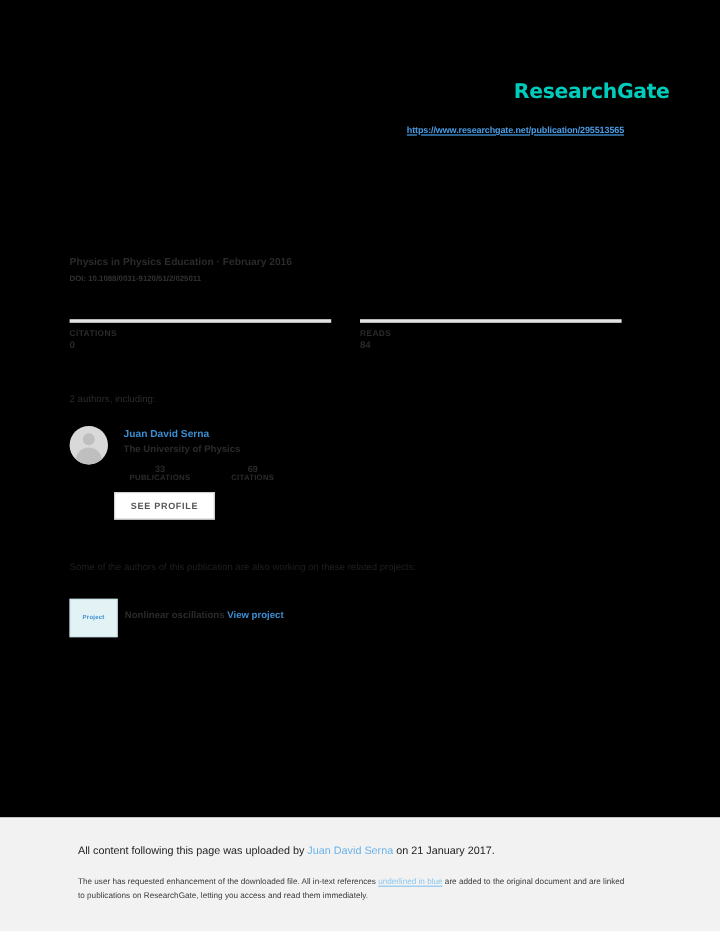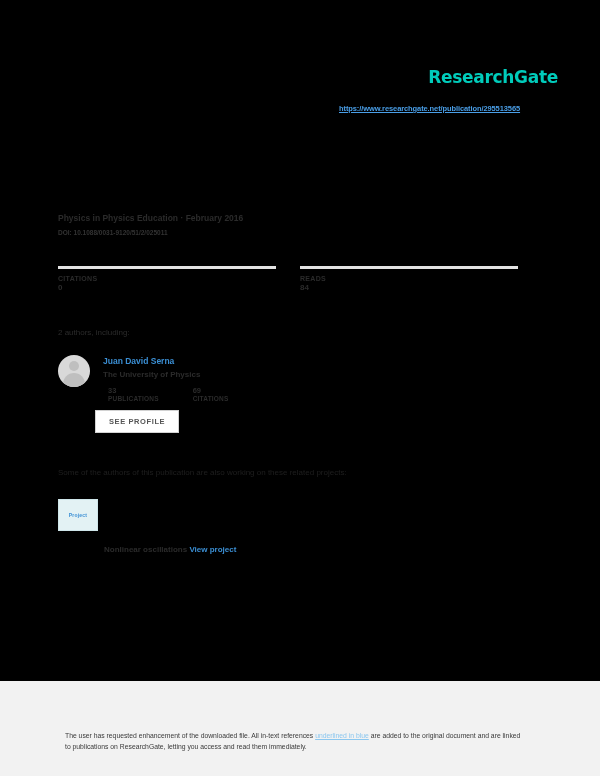--- a/index.html
+++ b/index.html
@@ -83,21 +83,21 @@
   .author-info{margin-left:45px;}
   .author-name{
     font-size:8.5px;font-weight:bold;color:#3b8fd4;line-height:12px;
   }
   .author-affil{
     margin-top:2px;font-size:8px;font-weight:bold;color:#2b2b2b;line-height:12px;
   }
   .author-stats{
     margin-top:5px;margin-left:5px;display:flex;gap:34px;
   }
-  .astat-num{font-size:7.5px;font-weight:bold;color:#2b2b2b;line-height:9px;}
+  .astat-num{font-size:7.5px;font-weight:bold;color:#2b2b2b;line-height:9px;text-align:center;}
   .astat-label{font-size:6.5px;font-weight:bold;color:#2b2b2b;letter-spacing:0.2px;}
   .see-profile{
     position:absolute;left:37px;top:55px;
     padding:6px 13px;
     border:1px solid #d2d2d2;background:#ffffff;
     font-size:7.5px;font-weight:bold;color:#555555;letter-spacing:0.6px;
     cursor:pointer;
   }
   
   .projects-head{
@@ -110,21 +110,21 @@
   .project-icon{
     position:absolute;left:0;top:0;width:38px;height:30px;
     background:#e3f2f4;border:1px solid #cfe6ea;
     display:flex;align-items:center;justify-content:center;
   }
   .project-icon span{
     font-size:5px;font-weight:bold;color:#3b8fd4;letter-spacing:0.2px;
   }
   .project-text{
     position:absolute;left:46px;top:9px;
-    font-size:8px;font-weight:bold;color:#2b2b2b;white-space:nowrap;margin-top:37px;
+    font-size:8px;font-weight:bold;color:#2b2b2b;white-space:nowrap;
   }
   .project-link{color:#3b8fd4;}
   
   .footer{
     position:absolute;left:0;top:681px;width:600px;height:95px;
     background:#f2f2f2;
   }
   .footer-main{
     position:absolute;left:65px;top:22px;
     font-size:9px;color:#222222;line-height:13px;white-space:nowrap;
@@ -201,16 +201,19 @@
     </div>
     <div class="project-text">
       <span>Nonlinear oscillations</span>
       <span class="project-link">View project</span>
     </div>
   </div>
 
 </div>
 
 <div class="footer">
+  <div class="footer-main">
+    <span>All content following this page was uploaded by </span><a href="#">Juan David Serna</a><span> on 21 January 2017.</span>
+  </div>
   <div class="footer-sub">
     <span>The user has requested enhancement of the downloaded file. All in-text references </span><span class="ul-blue">underlined in blue</span><span> are added to the original document and are linked to publications on ResearchGate, letting you access and read them immediately.</span>
   </div>
 </div>
 
 </body></html>

